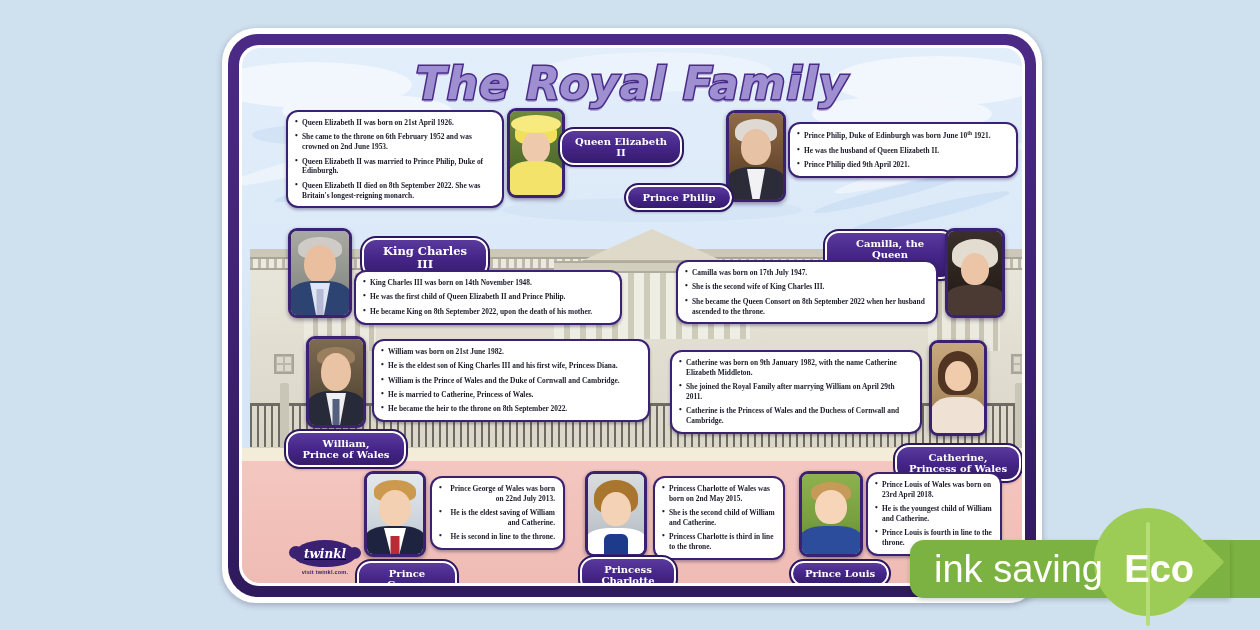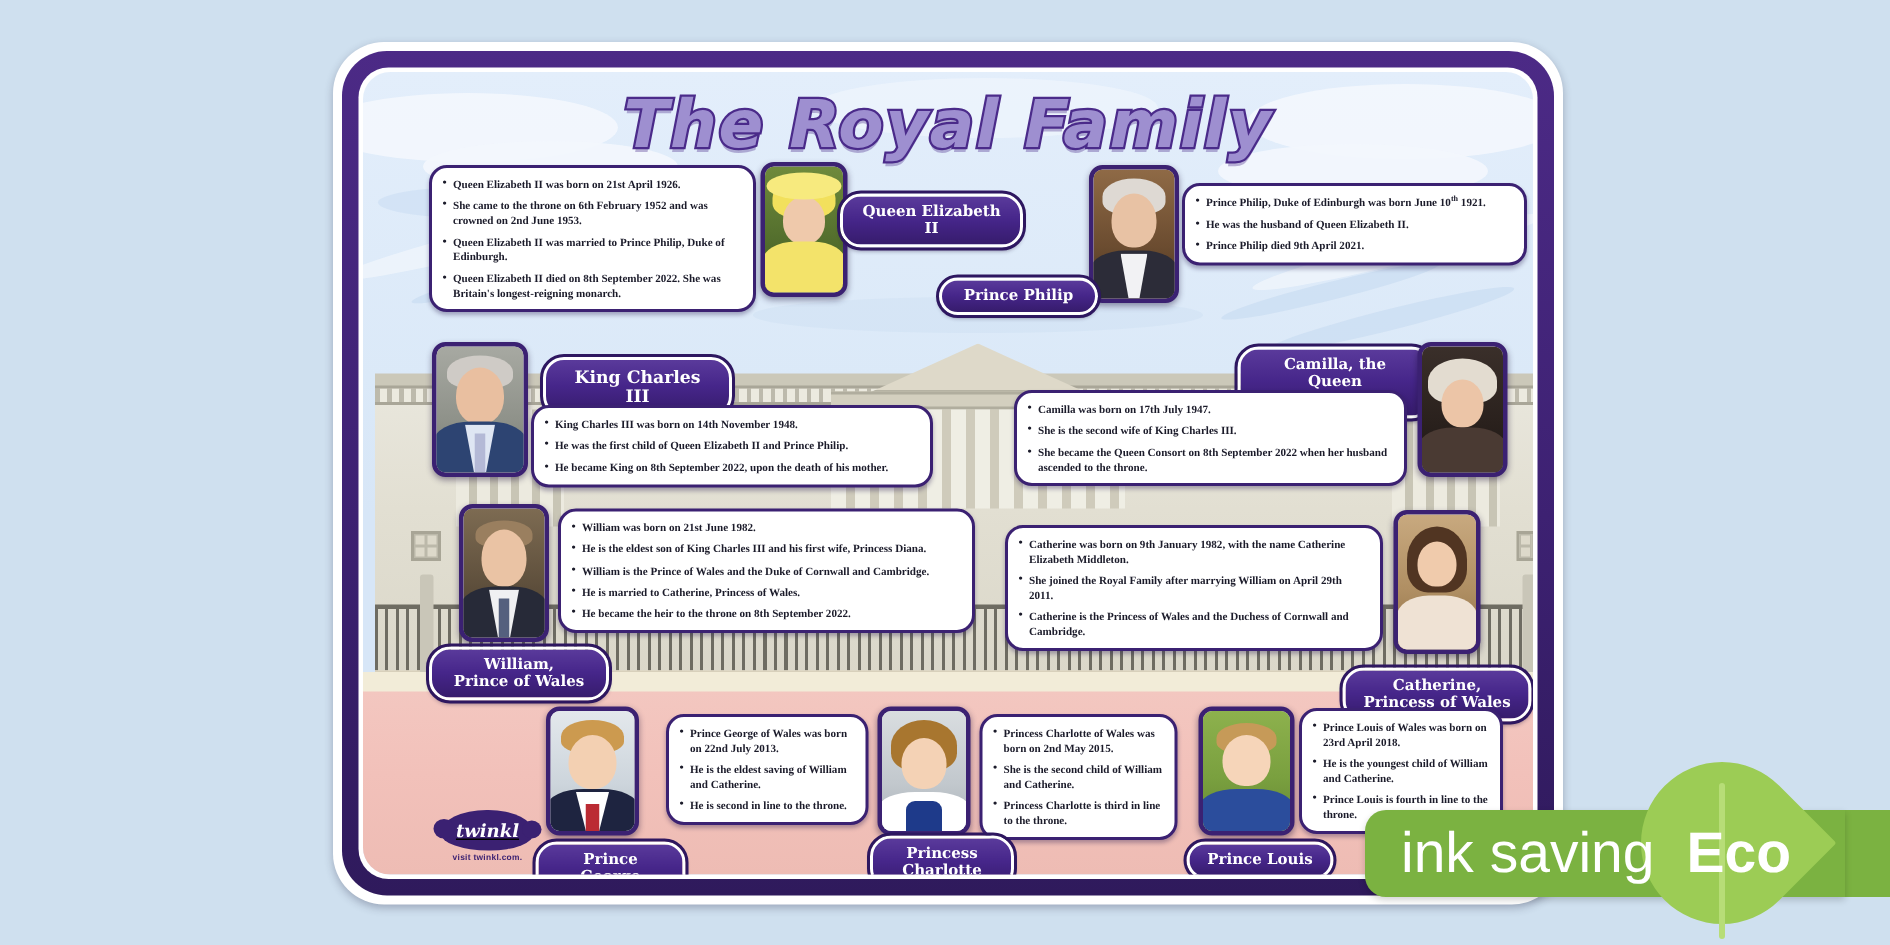--- a/index.html
+++ b/index.html
@@ -524,21 +524,21 @@
 
       <div class="portrait" style="left:122px; top:423px; width:62px; height:86px;">
         <div class="p-bg" style="background:linear-gradient(180deg,#e3e8ec 0%,#cdd5dc 60%,#b4bec6 100%);"></div>
         <div class="hair" style="top:6px; width:42px; height:22px; background:#cc9a4f;"></div>
         <div class="face" style="top:16px; width:32px; height:36px; background:#f3d0b2;"></div>
         <div class="body" style="width:60px; height:28px; background:#1e2440;"></div>
         <div class="collar" style="width:22px;height:26px;background:#ffffff;clip-path:polygon(0 0,100% 0,70% 100%,30% 100%);"></div>
         <div style="position:absolute;left:50%;transform:translateX(-50%);bottom:0;width:9px;height:18px;background:#bb2b33;"></div>
       </div>
 
-      <div class="factbox" style="left:202px; top:428px; width:135px;">
+      <div class="factbox" style="left:188px; top:428px; width:135px;text-align:right;">
         <ul>
           <li>Prince George of Wales was born on 22nd July 2013.</li>
           <li>He is the eldest saving of William and Catherine.</li>
           <li>He is second in line to the throne.</li>
         </ul>
       </div>
 
       <div class="nameplate" style="left:115px; top:513px; width:100px;">Prince George</div>
 
       <div class="portrait" style="left:343px; top:423px; width:62px; height:86px;">

